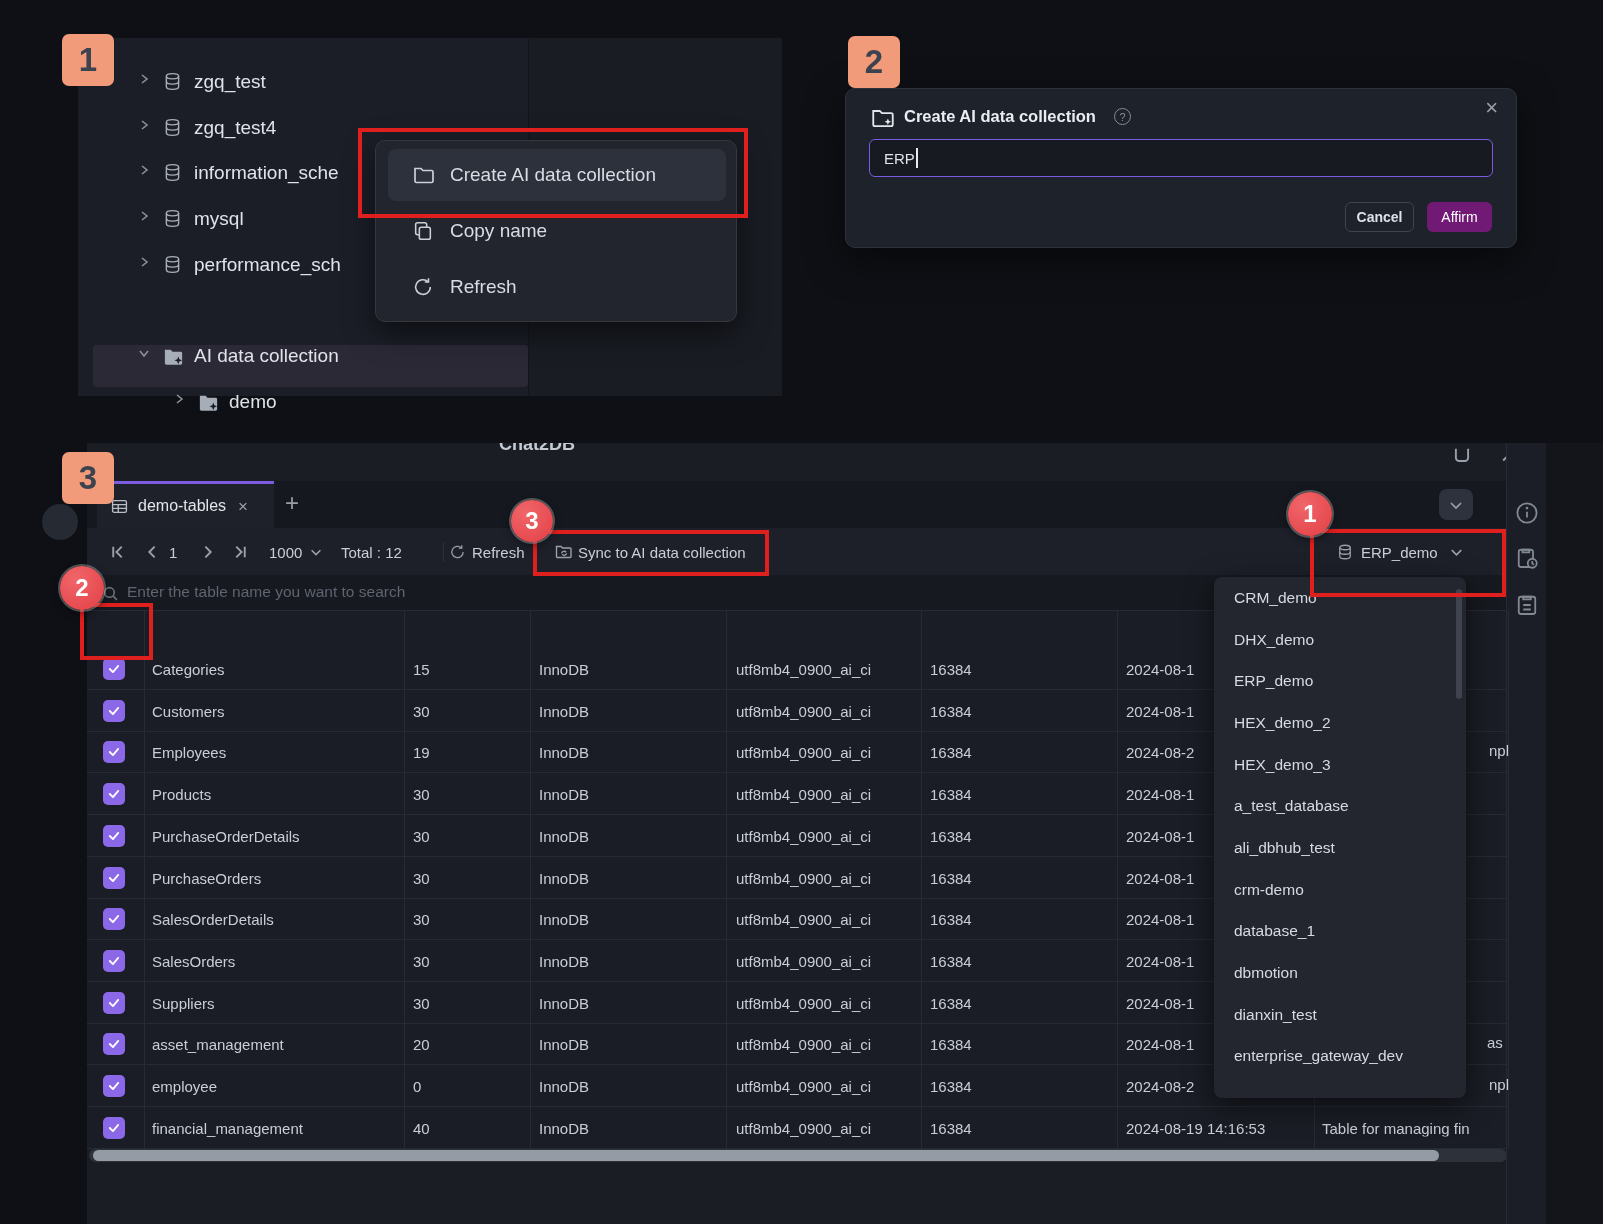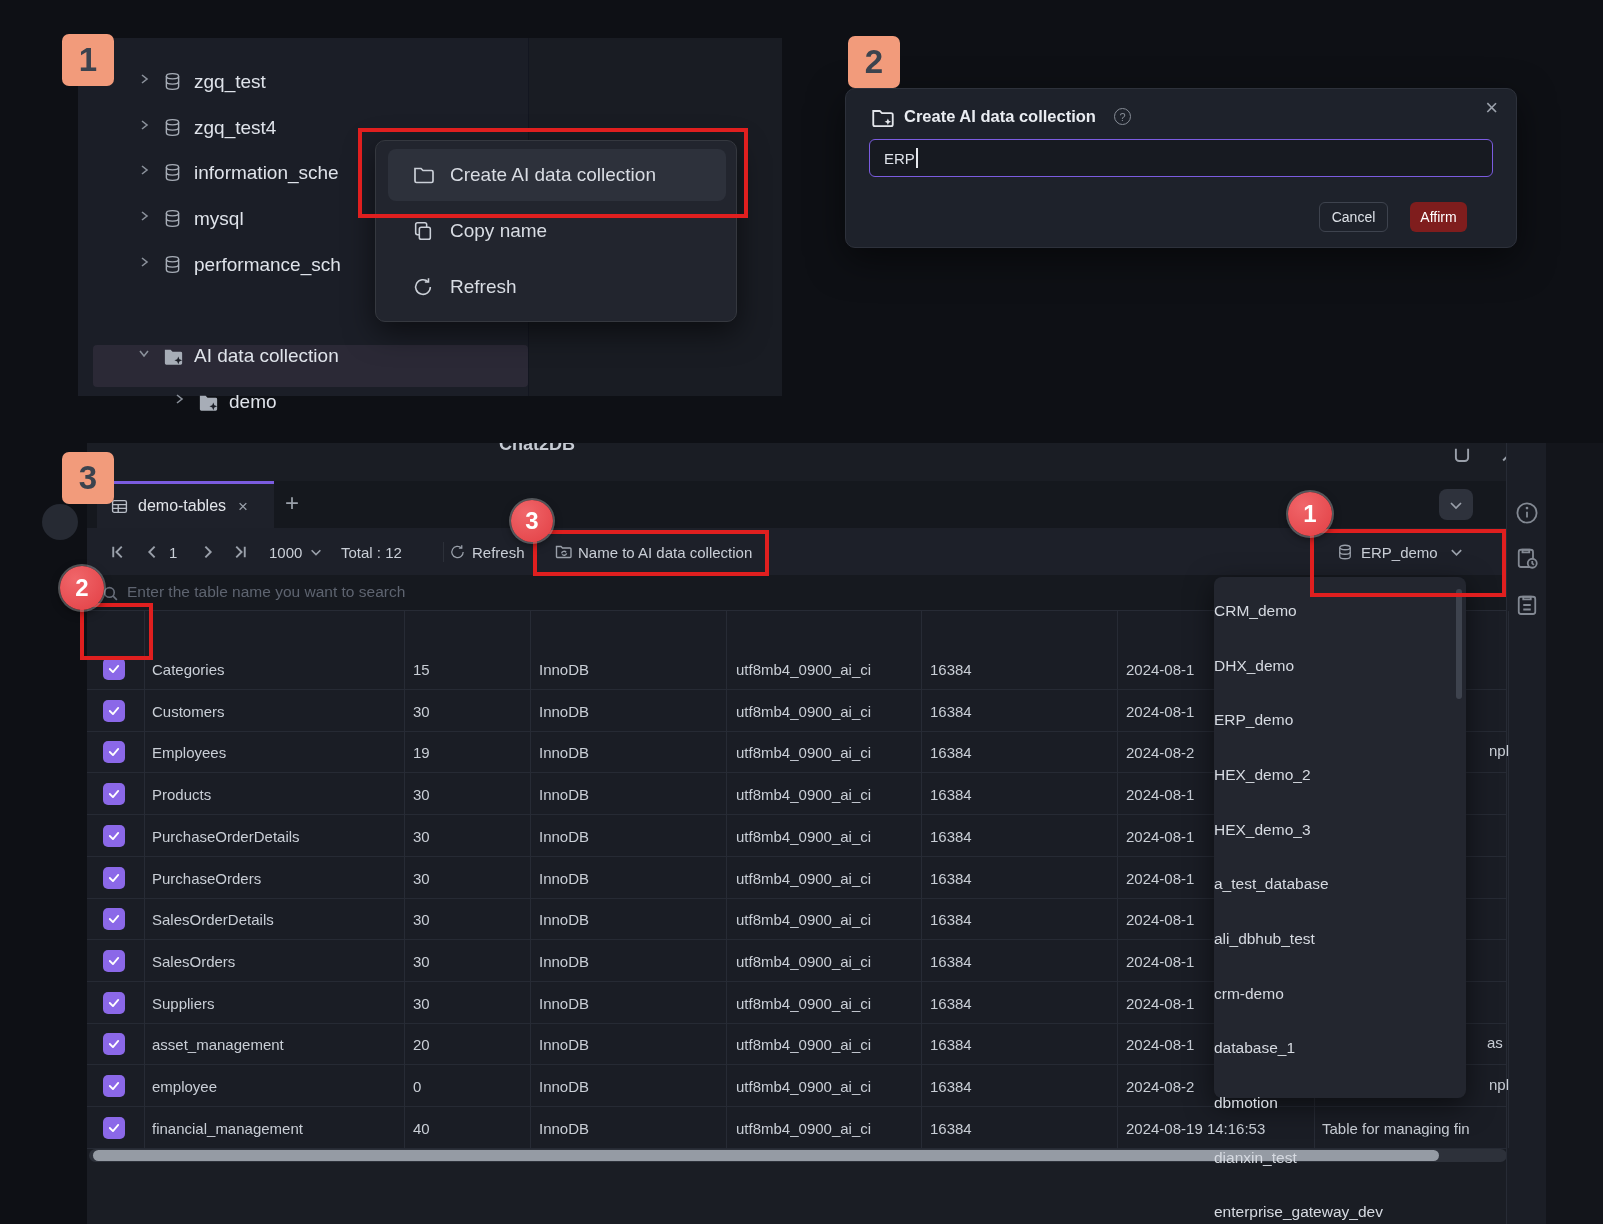--- a/index.html
+++ b/index.html
@@ -26,22 +26,22 @@
   .ctx-item.hl{background:#2D313B;}
   
   .dialog{left:845px;top:88px;width:672px;height:160px;background:#1E222B;border:1px solid #2D313B;border-radius:10px;box-shadow:0 12px 36px rgba(0,0,0,.5);z-index:5;}
   .dlg-title{position:absolute;left:58px;top:18px;font-size:16.5px;font-weight:bold;color:#E9ECF1;white-space:nowrap;}
   .dlg-folder{position:absolute;left:24px;top:16px;color:#E3E6EB;}
   .dlg-help{position:absolute;left:268px;top:19px;width:17px;height:17px;border:1.3px solid #868C96;border-radius:50%;color:#868C96;font-size:11px;display:flex;align-items:center;justify-content:center;}
   .dlg-close{position:absolute;right:18px;top:8px;color:#9BA1AB;font-size:22px;line-height:22px;cursor:default;}
   .dlg-input{position:absolute;left:23px;top:50px;width:624px;height:38px;background:#171A21;border:1.5px solid #7B5CE0;border-radius:6px;color:#DFE3EA;font-size:15px;padding:0 14px;outline:none;}
   .dlg-caret{position:absolute;left:70px;top:59px;width:1.5px;height:20px;background:#E6E9EE;}
   .btn{position:absolute;top:113px;height:30px;border-radius:6px;font-size:14px;display:flex;align-items:center;justify-content:center;}
-  .btn-cancel{left:473px;width:69px;border:1px solid #3E434E;color:#DDE1E7;background:transparent;}
-  .btn-affirm{left:564px;width:57px;background:#7f1d1d;color:#FFFFFF;border:none;}
+  .btn-cancel{left:499px;width:69px;border:1px solid #3E434E;color:#DDE1E7;background:transparent;font-weight:bold;}
+  .btn-affirm{left:581px;width:65px;background:#701a75;color:#FFFFFF;border:none;}
   
   .win{left:87px;top:443px;width:1428px;height:781px;background:#1A1D24;overflow:hidden;}
   .win-title{position:absolute;left:412px;top:-9px;font-size:18px;font-weight:bold;color:#C6CBD3;}
   .wctl{position:absolute;color:#9AA0AA;}
   .tabbar{position:absolute;left:0;top:38px;width:1428px;height:47px;background:#15181E;}
   .tab{position:absolute;left:10px;top:0;width:177px;height:47px;background:#1E212A;border-top:3px solid #7B5CE0;display:flex;align-items:center;}
   .tab .ticon{margin-left:14px;color:#B8BDC6;}
   .tab .tlbl{margin-left:10px;color:#E2E5EA;font-size:16px;}
   .tab .tclose{margin-left:12px;color:#9AA0AA;font-size:17px;line-height:17px;}
   .tab-plus{position:absolute;left:198px;top:10px;color:#9AA0AA;font-size:24px;line-height:24px;}
@@ -62,21 +62,21 @@
   .thead .tc{color:#CFD4DC;font-size:15.5px;}
   .c-name{left:65px}.c-rows{left:326px}.c-engine{left:452px}.c-collate{left:649px}.c-dlen{left:843px}.c-ctime{left:1039px}
   .c-comment{left:1235px;width:186px;overflow:hidden;}
   .cb{position:absolute;left:16px;top:50%;transform:translateY(-50%);width:22px;height:22px;background:#8B68E8;border-radius:5px;display:flex;align-items:center;justify-content:center;}
   .vsep{position:absolute;top:0;width:1px;height:537px;background:#272B35;z-index:2;}
   .frag{position:absolute;width:20px;height:20px;overflow:hidden;color:#C9CED6;font-size:15px;z-index:3;}
   .hscroll{position:absolute;left:2px;top:706px;width:1418px;height:13px;background:#2D313A;border-radius:7px;}
   .hthumb{position:absolute;left:4px;top:1px;width:1346px;height:11px;background:#959BA4;border-radius:6px;}
   
   .dropdown{position:absolute;left:1127px;top:134px;width:252px;height:521px;background:#23262F;border-radius:8px;box-shadow:0 8px 28px rgba(0,0,0,.55);z-index:40;}
-  .dd-item{height:41.7px;display:flex;align-items:center;color:#D6DAE1;font-size:15.5px;white-space:nowrap;overflow:hidden;margin-top:13px;}
+  .dd-item{height:41.7px;display:flex;align-items:center;padding-left:20px;color:#D6DAE1;font-size:15.5px;white-space:nowrap;overflow:hidden;}
   .dd-thumb{position:absolute;right:4px;top:12px;width:6px;height:110px;background:#3E434E;border-radius:3px;}
   
   .side-div{left:1506px;top:443px;width:1px;height:781px;background:#272B35;}
   .side-strip{left:1507px;top:443px;width:39px;height:781px;background:#1B1E26;}
   .side-ic{position:absolute;left:8px;color:#838993;}
   .right-dark{left:1546px;top:443px;width:57px;height:781px;background:#13151B;}
   .edge-circle{left:42px;top:504px;width:36px;height:36px;border-radius:50%;background:#262A33;}
   
   .red-rect{border:4px solid #E01F1F;z-index:60;}
   .sq-badge{width:52px;height:52px;background:#F29B7B;border-radius:7px;color:#3C434E;font-size:33px;font-weight:bold;display:flex;align-items:center;justify-content:center;z-index:70;}
@@ -311,21 +311,21 @@
           </svg>
         </span>
       <span class="tb tb-txt" style="left:385px">Refresh</span>
       <span class="tb" style="left:468px">
           <svg width="18" height="18" viewBox="0 0 18 18" fill="none" stroke="currentColor" stroke-width="1.4">
             <path d="M1.5 3.5h4.5l1.5 1.5h7.5a1 1 0 0 1 1 1v7.5a1 1 0 0 1-1 1h-12.5a1 1 0 0 1-1-1z"></path>
             <path d="M6.6 10.3a2.6 2.6 0 0 1 4.5-1.1"></path>
             <path d="M11.6 10.3a2.6 2.6 0 0 1-4.5 1.1"></path>
           </svg>
         </span>
-      <span class="tb tb-txt" style="left:491px">Name to AI data collection</span>
+      <span class="tb tb-txt" style="left:491px">Sync to AI data collection</span>
       <span class="tb" style="left:1249px">
           <svg width="18" height="18" viewBox="0 0 24 24" fill="none" stroke="currentColor" stroke-width="1.7">
             <ellipse cx="12" cy="6" rx="7" ry="3"></ellipse>
             <path d="M5 6v6c0 1.7 3.1 3 7 3s7-1.3 7-3V6"></path>
             <path d="M5 12v6c0 1.7 3.1 3 7 3s7-1.3 7-3v-6"></path>
           </svg>
         </span>
       <span class="tb tb-txt" style="left:1274px">ERP_demo</span>
       <span class="tb" style="left:1362px">
           <svg width="15" height="15" viewBox="0 0 16 16" fill="none" stroke="currentColor" stroke-width="1.8">

